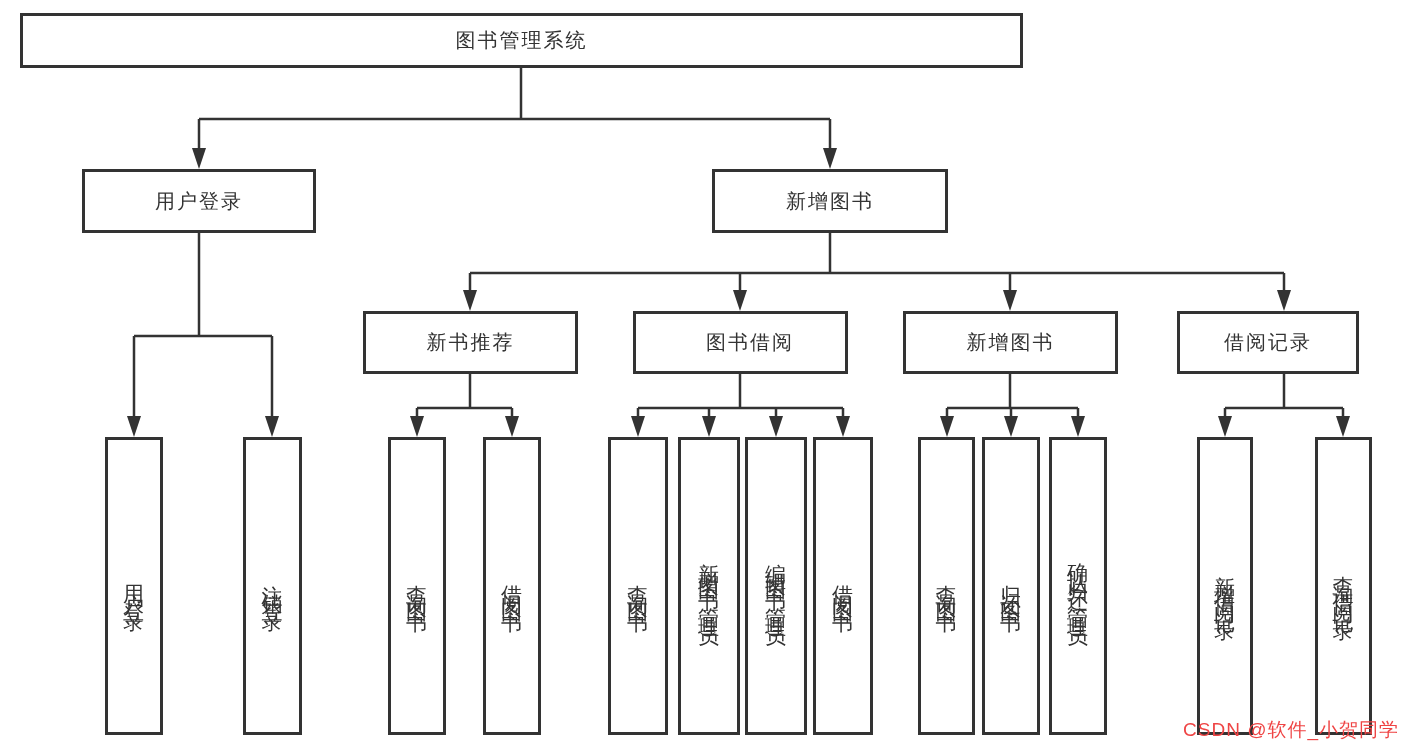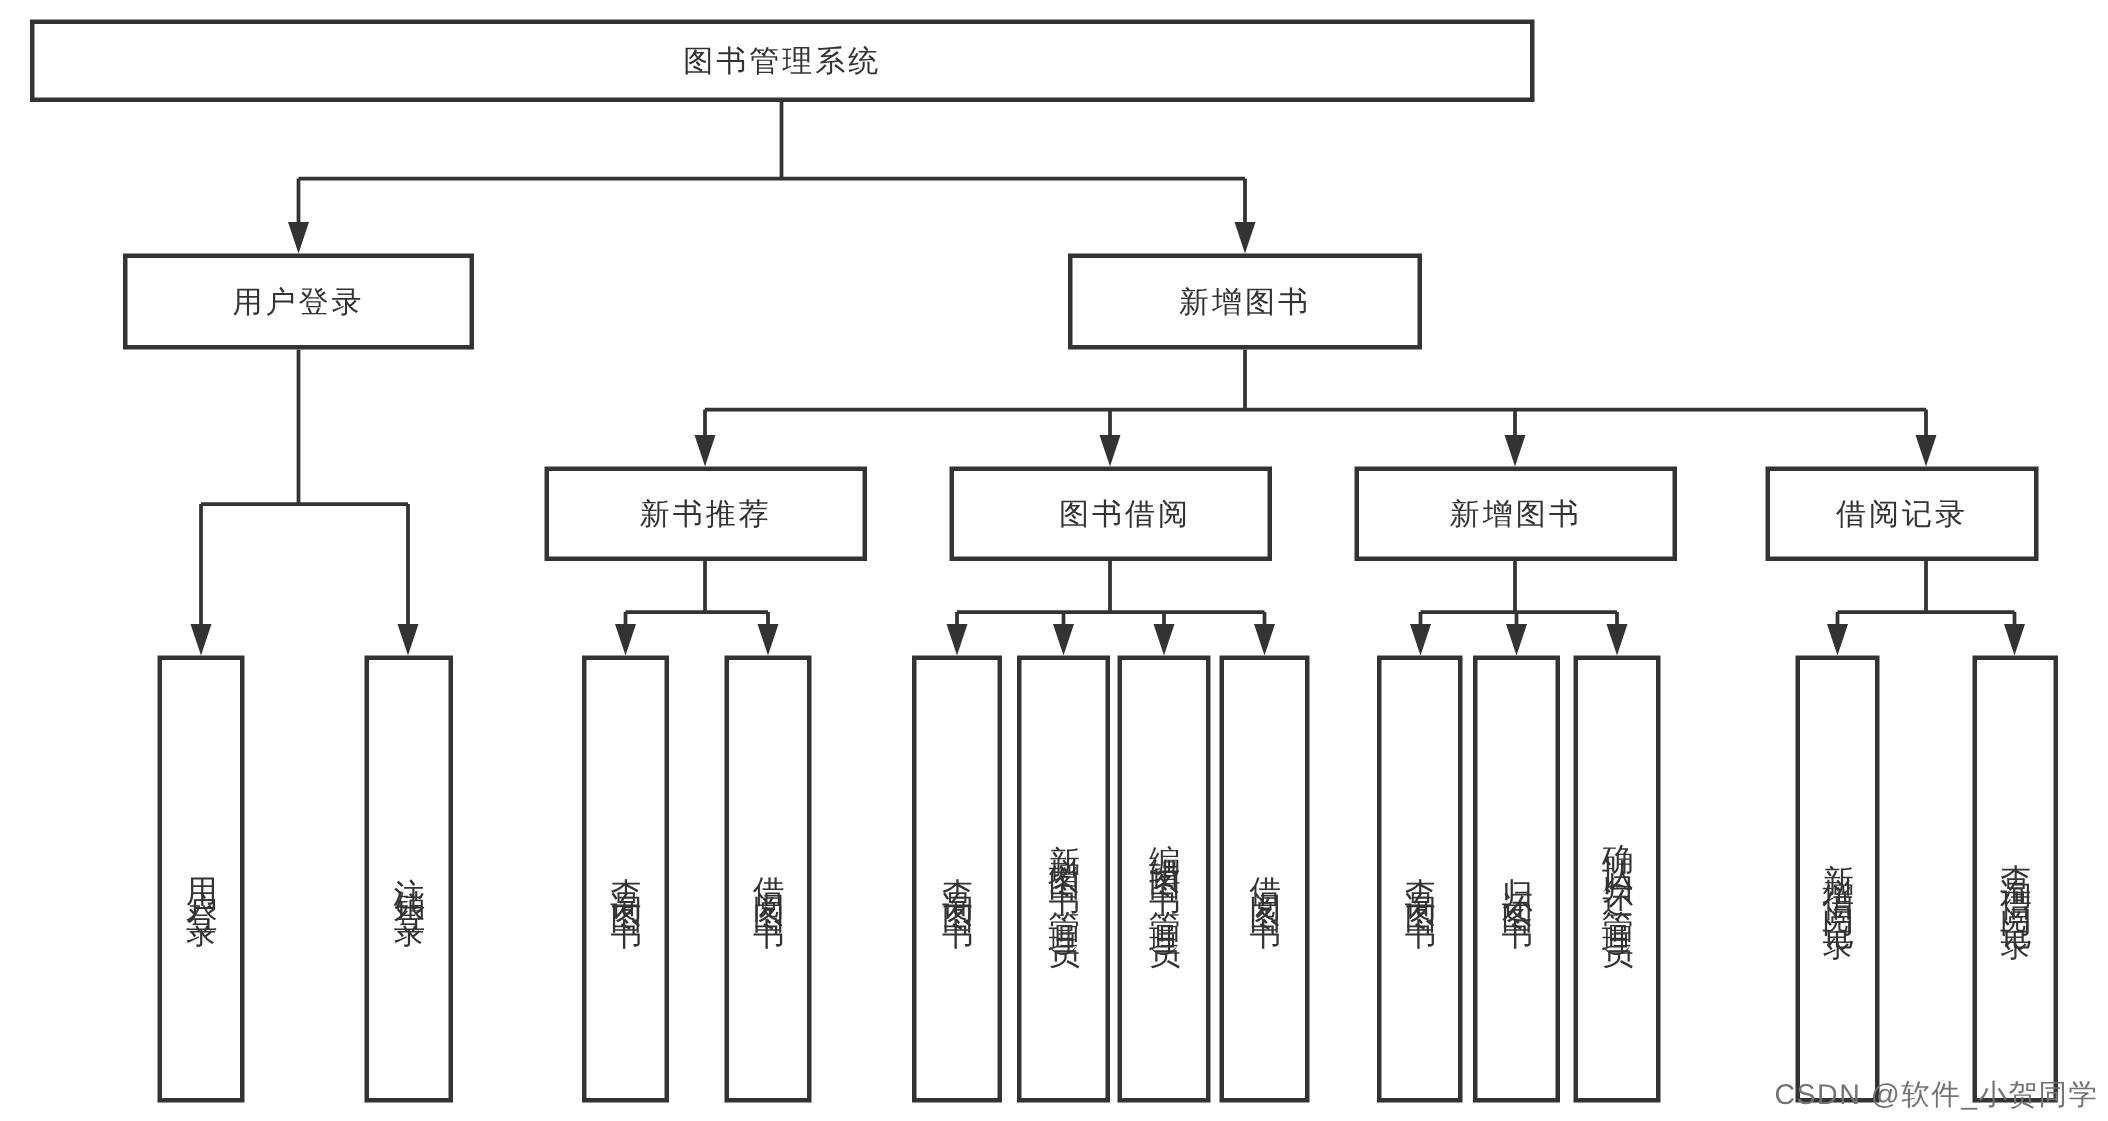--- a/index.html
+++ b/index.html
@@ -51,21 +51,21 @@
     writing-mode: vertical-rl;
     letter-spacing: 9px;
     line-height: 1;
     white-space: nowrap;
   }
   .watermark {
     position: absolute;
     right: 6px;
     bottom: 4px;
     font-size: 19px;
-    color: #737373;
+    color: #ef4444;
     letter-spacing: 1px;
     white-space: nowrap;
     margin-top: 48px;
   }
 </style>
 </head>
 <body>
 
 <div id="canvas">
 

